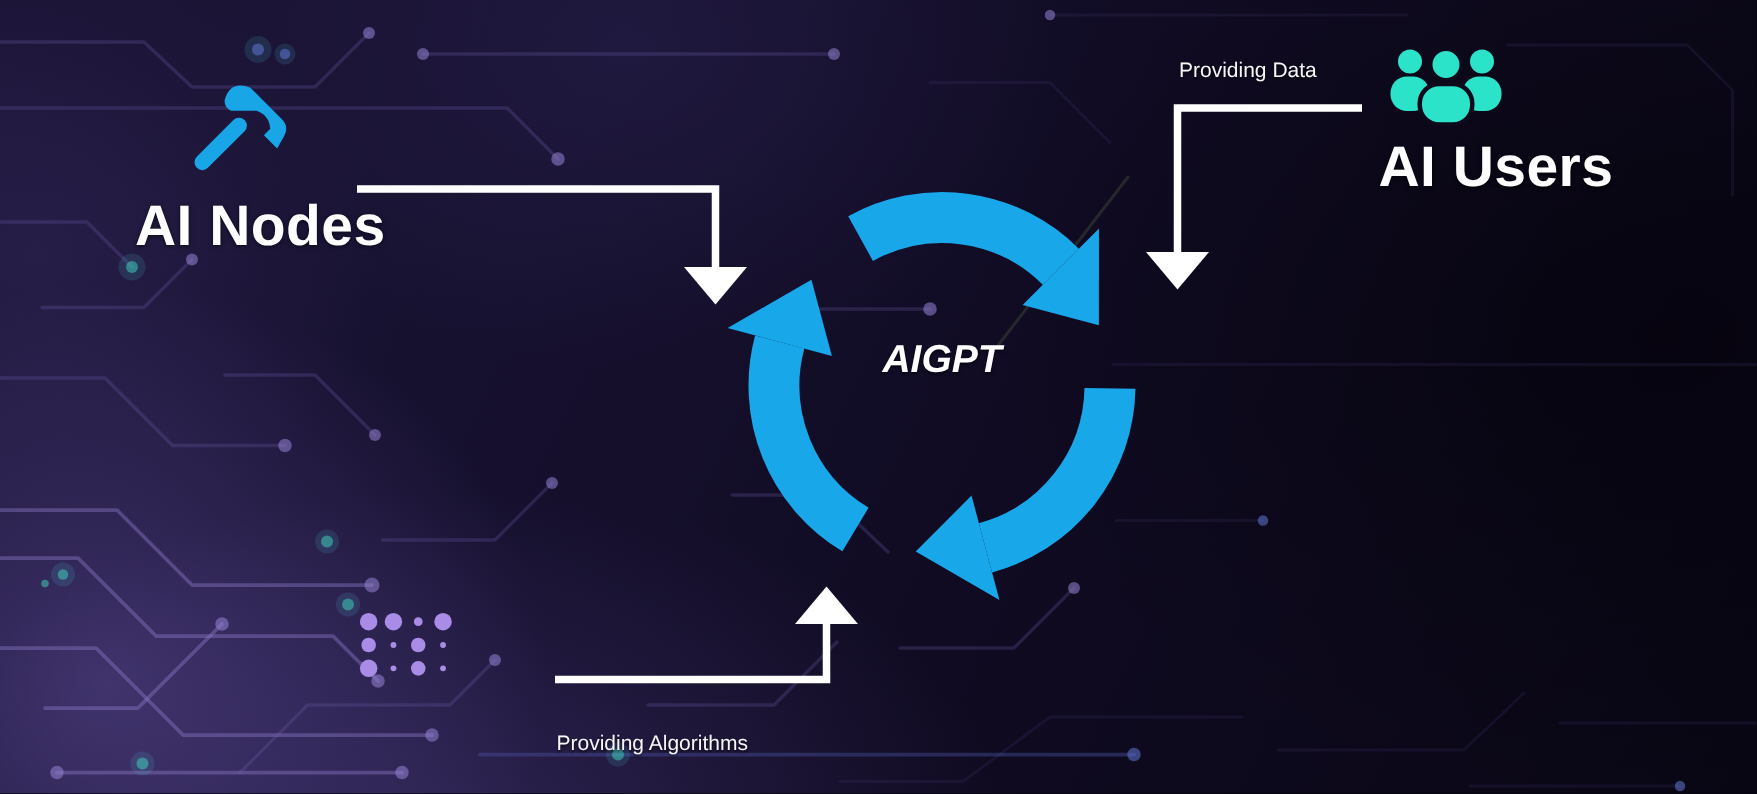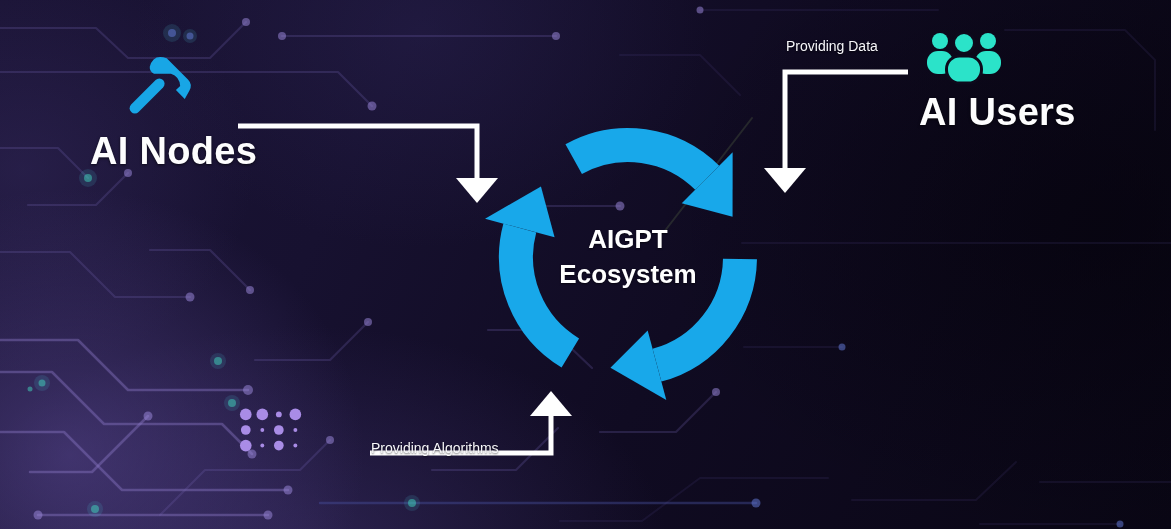--- a/index.html
+++ b/index.html
@@ -30,20 +30,21 @@
     letter-spacing:.3px;white-space:nowrap;text-shadow:0 1px 3px rgba(0,0,0,.65);
   }
   .flow-label{
     position:absolute;color:#f7f7fa;font-size:14px;font-weight:400;
     white-space:nowrap;text-shadow:0 1px 2px rgba(0,0,0,.6);
   }
   .center-label{
     position:absolute;left:528px;top:222px;width:200px;text-align:center;
     color:#ffffff;font-size:26px;font-weight:700;line-height:35px;
     text-shadow:0 1px 2px rgba(0,0,0,.55);
+    font-style:italic;
   }
 </style>
 </head>
 <body>
 
 <div class="scene">
 
   <svg class="bg abs" style="left:0;top:0" width="1171" height="529" viewBox="0 0 1171 529" aria-hidden="true">
 
     <g fill="rgba(32,26,60,.42)">
@@ -134,21 +135,20 @@
         <path d="M -54.3 -97.95 A 112 112 0 0 1 79.2 -79.2" stroke="currentColor" stroke-width="34" fill="none"></path>
         <path d="M 104.65 -104.65 L 53.74 -53.74 L 104.57 -40.14 Z" fill="currentColor"></path>
       </g>
       <use href="#seg" transform="rotate(120)"></use>
       <use href="#seg" transform="rotate(240)"></use>
     </g>
   </svg>
 
   <div class="center-label">
     <div>AIGPT</div>
-    <div>Ecosystem</div>
   </div>
 
   <svg class="abs" style="left:0;top:0" width="1171" height="529" viewBox="0 0 1171 529">
     <g color="#FFFFFF">
       <g>
         <path d="M238,126 H477 V180" stroke="currentColor" stroke-width="5" fill="none"></path>
         <path d="M456,178 h42 l-21,25 Z" fill="currentColor"></path>
       </g>
       <g>
         <path d="M908,72 H785 V170" stroke="currentColor" stroke-width="5" fill="none"></path>
@@ -193,15 +193,15 @@
       <circle cx="8" cy="24" r="5"></circle>
         <circle cx="25" cy="24" r="2"></circle>
         <circle cx="42" cy="24" r="5"></circle>
         <circle cx="59" cy="24" r="2"></circle>
       <circle cx="8" cy="40" r="6"></circle>
         <circle cx="25" cy="40" r="2"></circle>
         <circle cx="42" cy="40" r="5"></circle>
         <circle cx="59" cy="40" r="2"></circle>
     </g>
   </svg>
-  <div class="flow-label" style="left:371px;top:440px">Providing Algorithms</div>
+  <div class="flow-label" style="left:371px;top:487px">Providing Algorithms</div>
 
 </div>
 
 </body></html>

